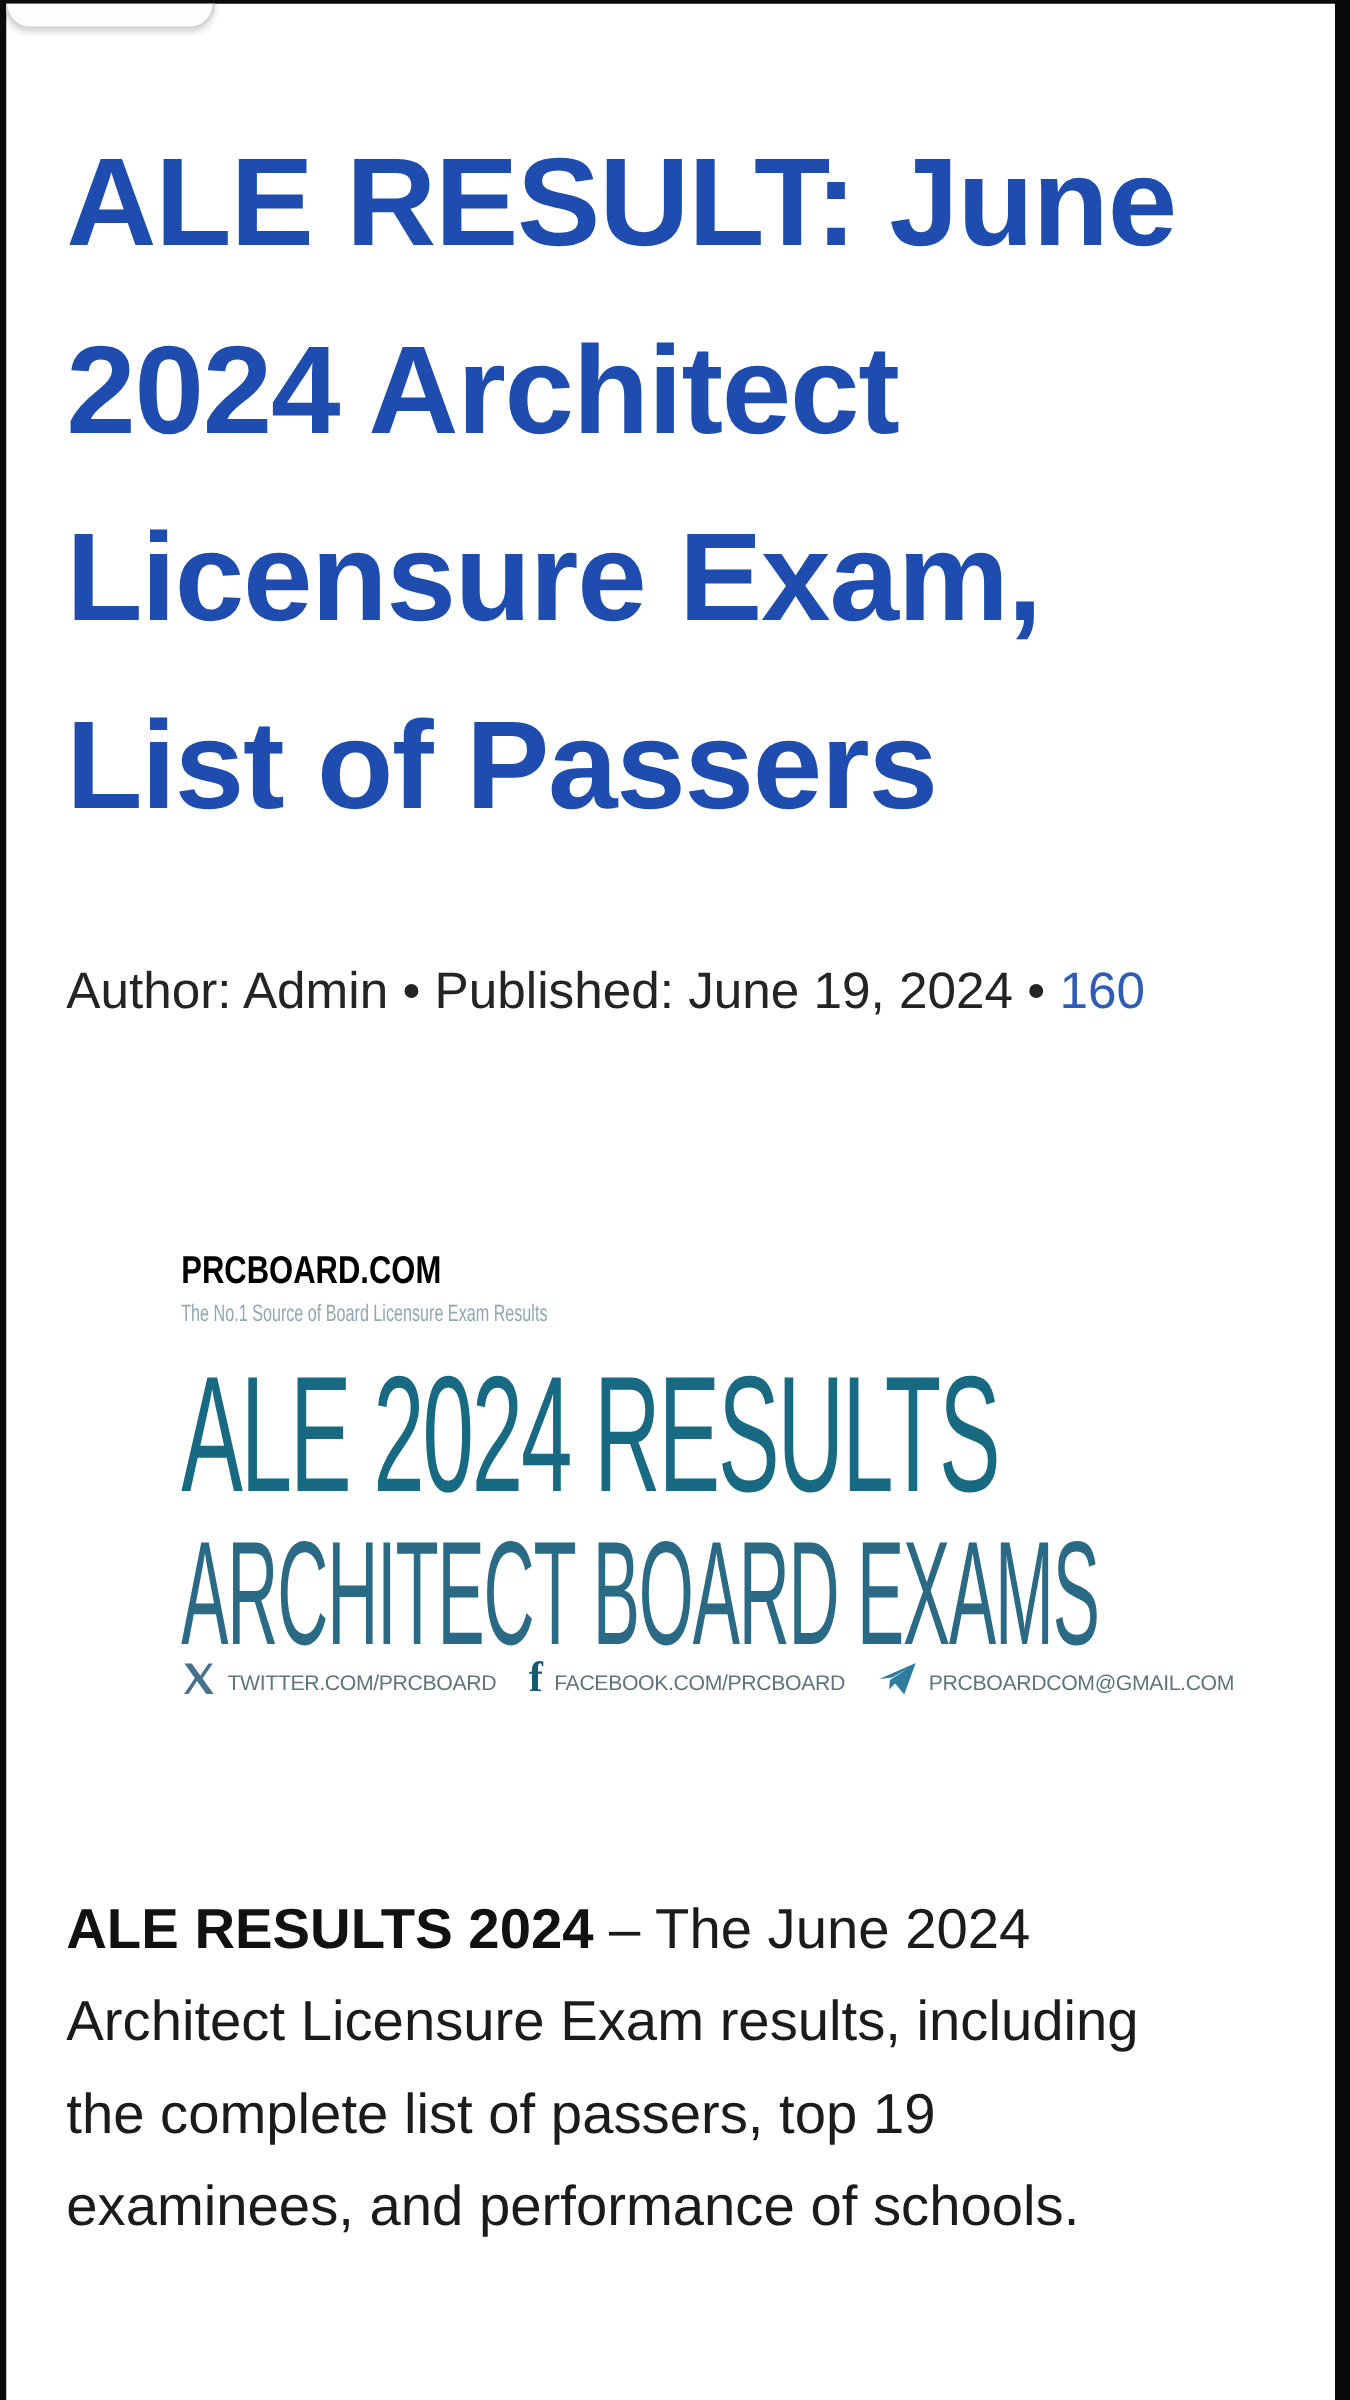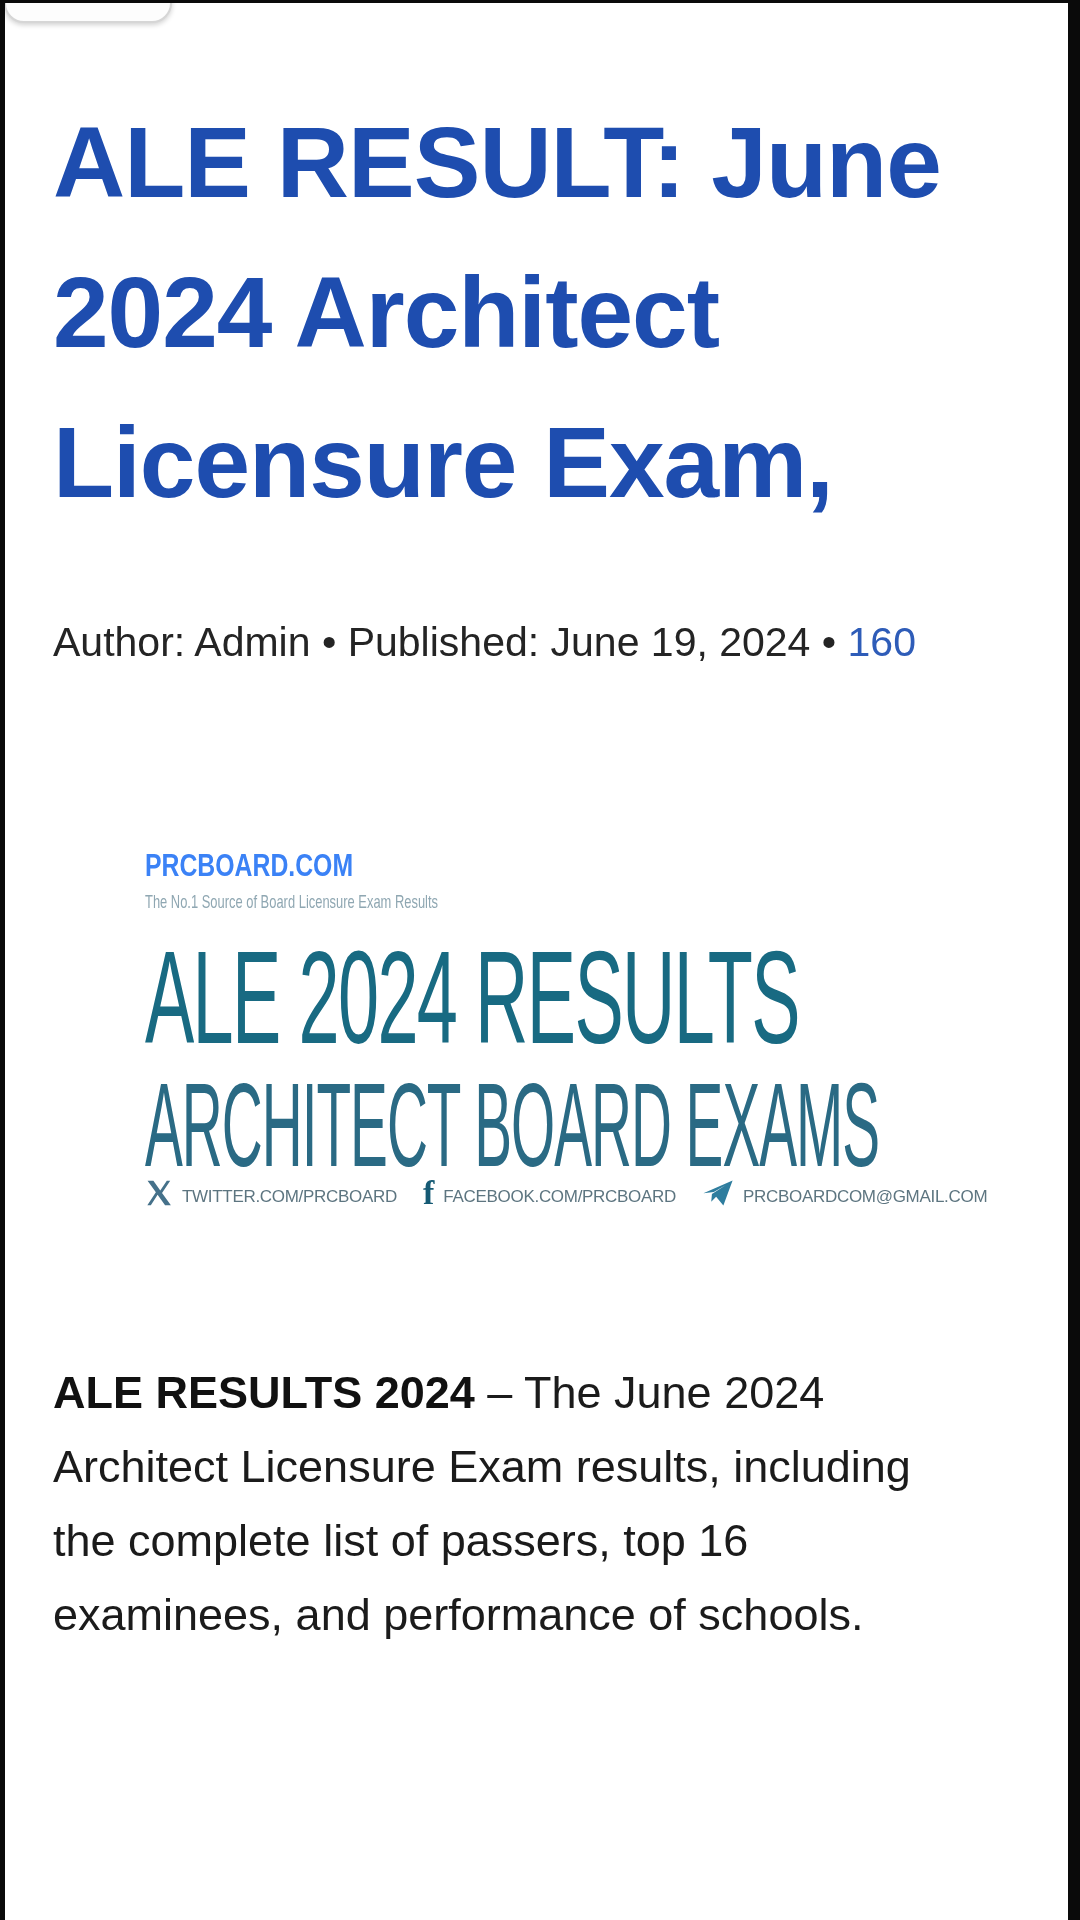--- a/index.html
+++ b/index.html
@@ -57,21 +57,21 @@
 
   
   .banner {
     margin-top: 175px;
     padding-left: 92px;
   }
   .brand-logo {
     font-size: 31px;
     line-height: 38px;
     font-weight: 700;
-    color: #3b82f6;
+    color: #000000;
     letter-spacing: 0px;
   }
   .brand-logo .scale { display: inline-block; transform: scaleX(0.80); transform-origin: left center; }
   .brand-tagline {
     margin-top: 4px;
     font-size: 19px;
     line-height: 26px;
     color: #8fa7b2;
   }
   .brand-tagline .scale { display: inline-block; transform: scaleX(0.68); transform-origin: left center; }
@@ -134,20 +134,21 @@
   <div class="page-frame">
 
     <div class="top-card"></div>
 
     <div class="article">
 
       <h1 class="post-title">
         <div>ALE RESULT: June</div>
         <div>2024 Architect</div>
         <div>Licensure Exam,</div>
+        <div>List of Passers</div>
       </h1>
 
       <div class="post-meta">
         <div><span>Author: Admin • Published: June 19, 2024 • </span><a href="#">160</a></div>
       </div>
 
       <div class="banner">
         <div class="brand-logo"><span class="scale">PRCBOARD.COM</span></div>
         <div class="brand-tagline"><span class="scale">The No.1 Source of Board Licensure Exam Results</span></div>
         <div class="banner-headline"><span class="scale">ALE 2024 RESULTS</span></div>
@@ -173,19 +174,19 @@
                 </svg>
             </span>
             <span class="social-label">PRCBOARDCOM@GMAIL.COM</span>
           </div>
         </div>
       </div>
 
       <div class="post-body">
         <div class="body-line"><span class="lead">ALE RESULTS 2024</span><span> – The June 2024</span></div>
         <div class="body-line">Architect Licensure Exam results, including</div>
-        <div class="body-line">the complete list of passers, top 16</div>
+        <div class="body-line">the complete list of passers, top 19</div>
         <div class="body-line">examinees, and performance of schools.</div>
       </div>
 
     </div>
   </div>
 </div>
 
 </body></html>

